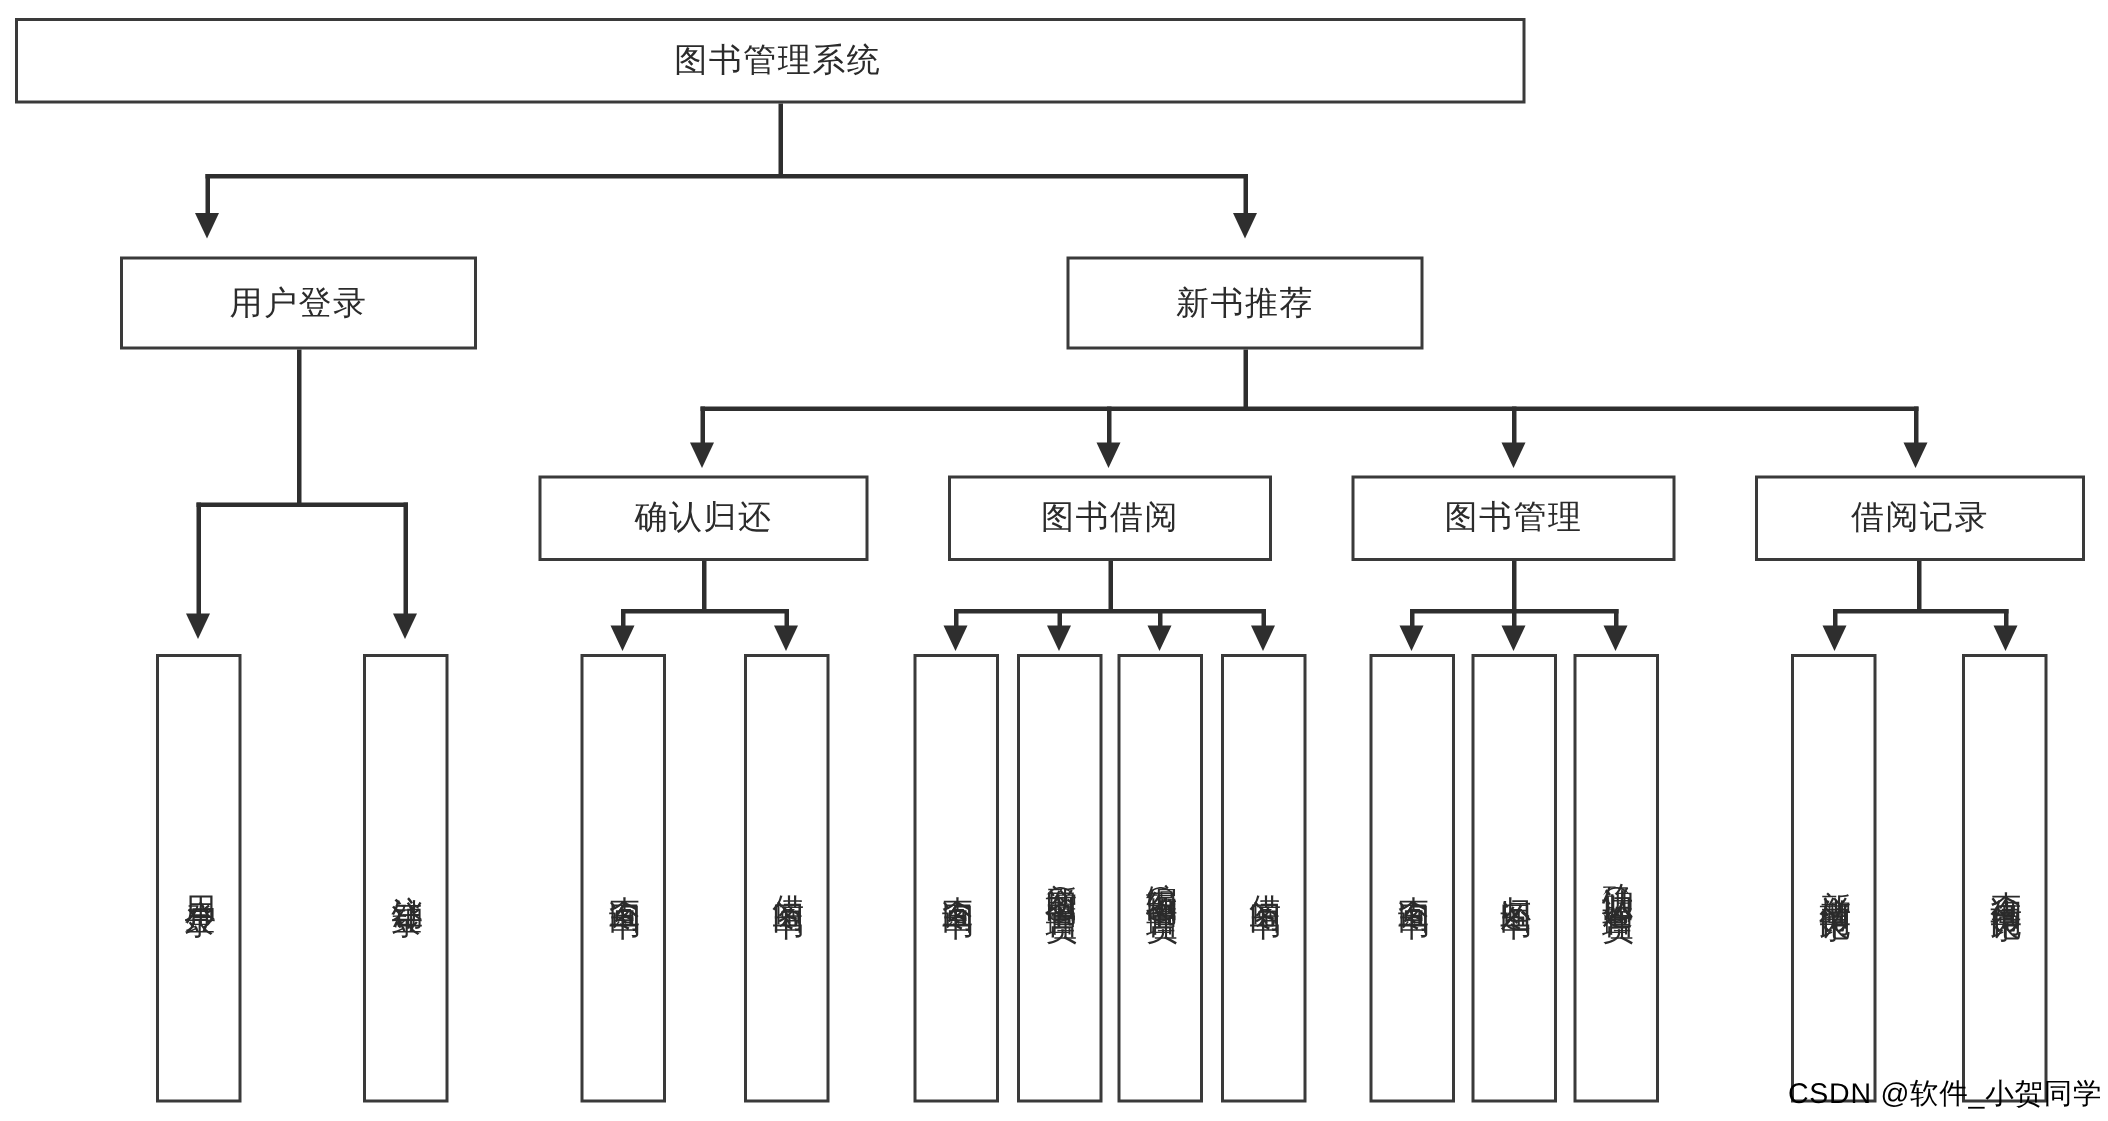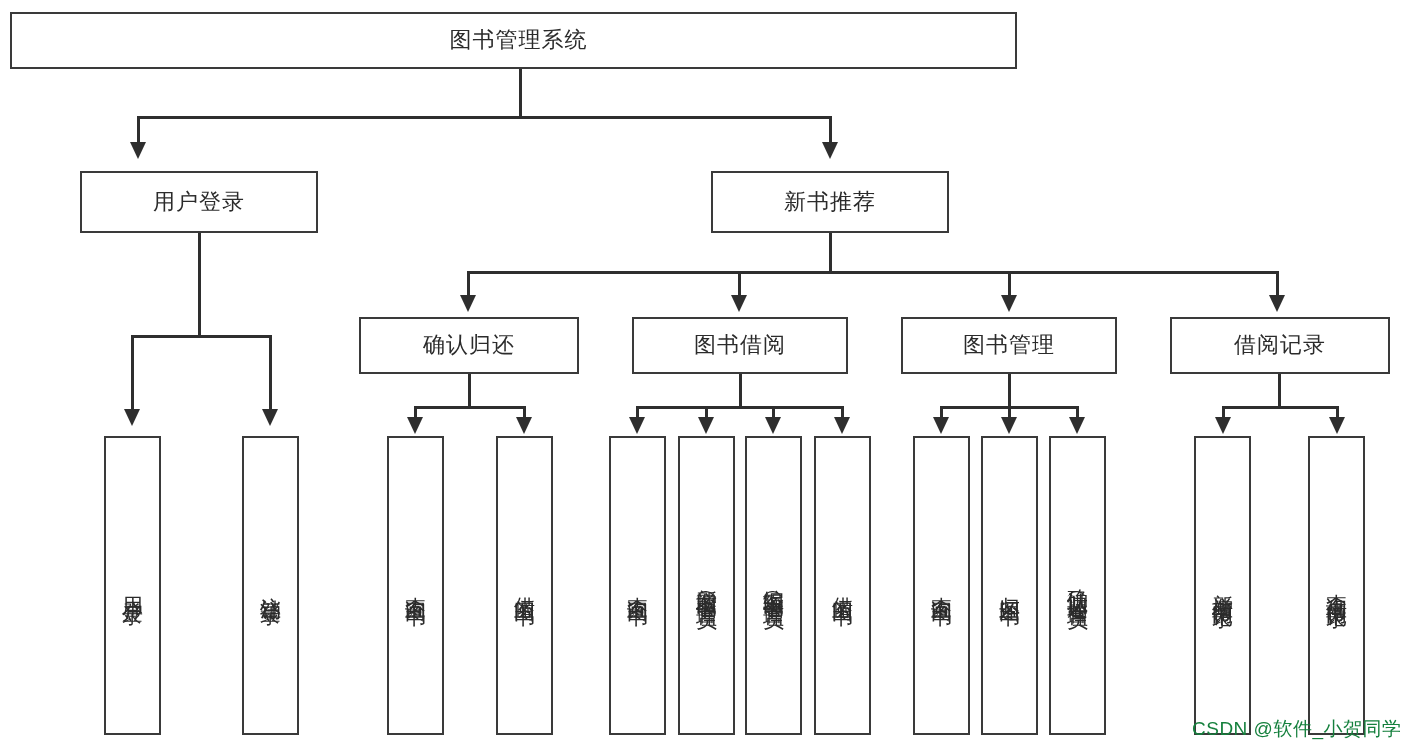--- a/index.html
+++ b/index.html
@@ -61,21 +61,21 @@
     width:0;height:0;
     border-left:8px solid transparent;
     border-right:8px solid transparent;
     border-top:17px solid #2e2e2e;
   }
 
   
   #watermark{
     position:absolute;
     font-size:19px;
-    color:#15803d;
+    color:#000000;
     letter-spacing:0.5px;
     white-space:nowrap;
     pointer-events:none;
   }
 </style>
 </head>
 <body>
 
 <div id="canvas">
 

